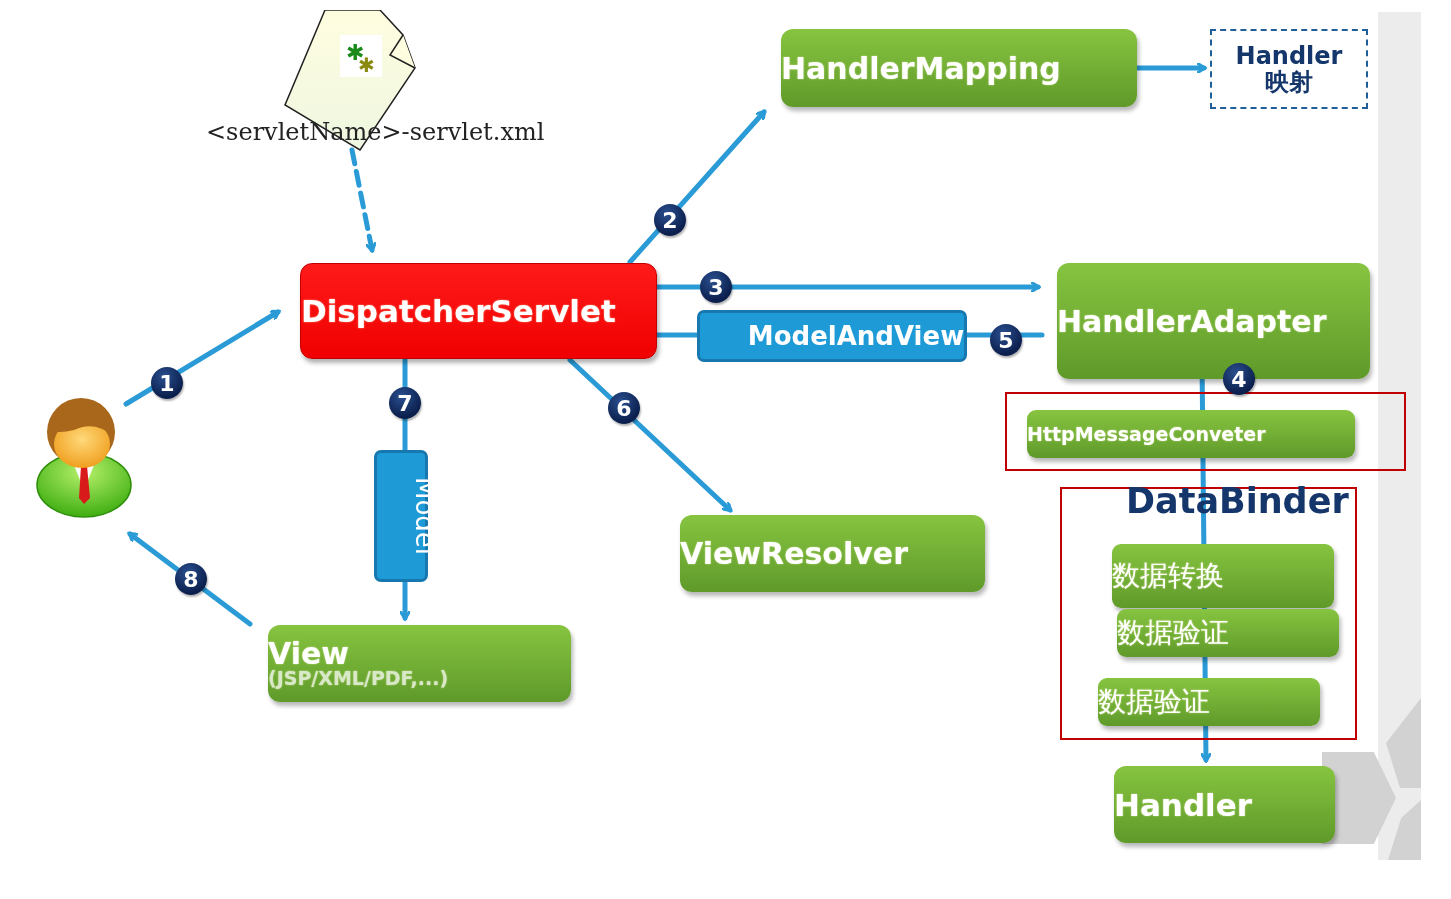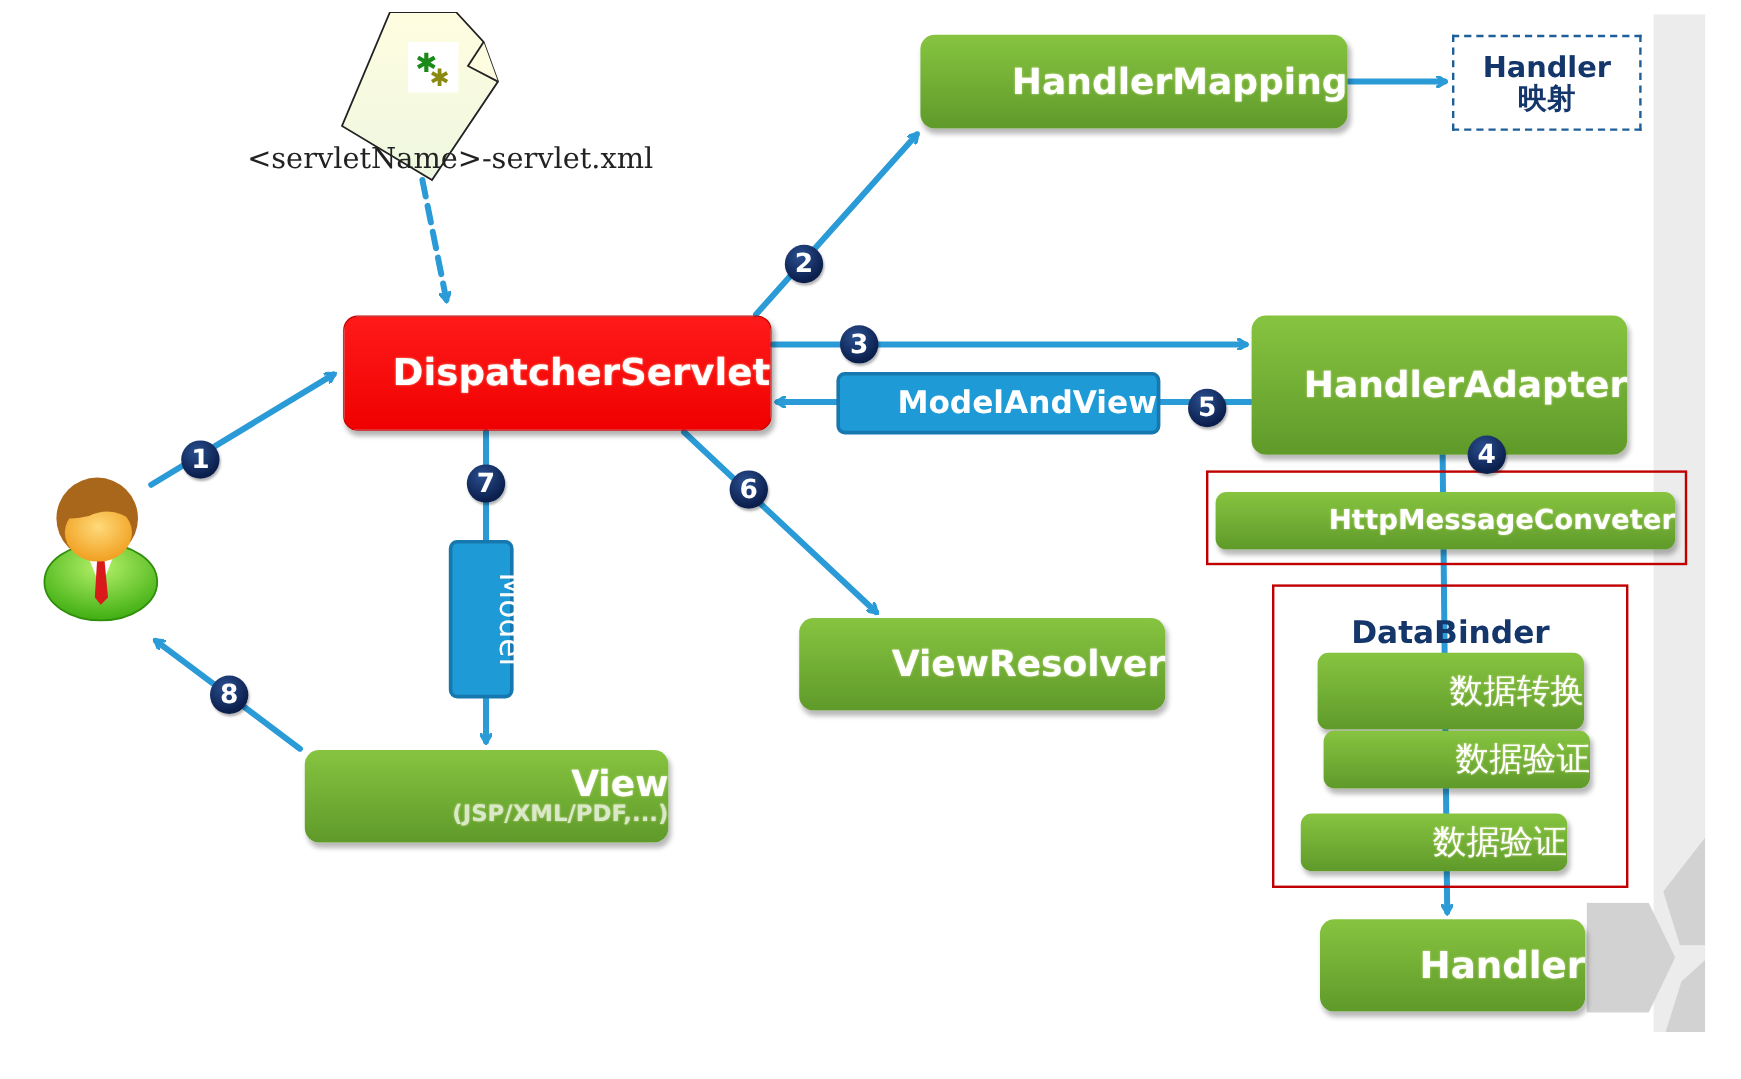--- a/index.html
+++ b/index.html
@@ -2,24 +2,24 @@
 <html><head>
 <meta charset="utf-8">
 <style>
   html, body { margin:0; padding:0; }
   body { width:1451px; height:899px; background:#ffffff; position:relative; overflow:hidden;
          font-family:"DejaVu Sans", sans-serif; }
   .strip { position:absolute; left:1378px; top:12px; width:43px; height:848px; background:#ececec; }
   .hex { position:absolute; background:#d2d2d2; }
   svg.lines { position:absolute; left:0; top:0; width:1451px; height:899px; }
   .node { position:absolute; box-sizing:border-box; border-radius:12px; color:#fff; font-weight:bold;
-          display:flex; flex-direction:column; align-items:flex-end; justify-content:center;
-          text-shadow:0 0 2px rgba(255,255,200,0.6); }
+          display:flex; flex-direction:column; align-items:flex-start; justify-content:center;
+          text-shadow:0 0 2px rgba(255,255,200,0.6);margin-left:14px; }
   .green { background:linear-gradient(#86c440, #5f9a2a); box-shadow:2px 4px 4px rgba(0,0,0,0.28); }
-  .red { background:linear-gradient(#ff1a1a, #f00000); border:1px solid #c00000; box-shadow:2px 4px 4px rgba(0,0,0,0.3);padding-left:20px; }
+  .red { background:linear-gradient(#ff1a1a, #f00000); border:1px solid #c00000; box-shadow:2px 4px 4px rgba(0,0,0,0.3); }
   .blue { background:#1e9ad7; border:3px solid #1678ae; border-radius:7px; color:#fff; font-weight:bold;
           position:absolute; box-sizing:border-box; display:flex; align-items:center; justify-content:center;padding-left:48px; }
   .badge { position:absolute; width:32px; height:32px; border-radius:50%;
            background:radial-gradient(circle at 40% 30%, #2a4f8f, #0b1f4d 70%);
            color:#fff; font-weight:bold; font-size:22px; display:flex; align-items:center; justify-content:center;
            box-shadow:1px 2px 2px rgba(0,0,0,0.3); }
   .redframe { position:absolute; border:2px solid #c00000; box-sizing:border-box; }
   .dashbox { position:absolute; border:2px dashed #1f5f99; box-sizing:border-box; color:#14366b; font-weight:bold;
              display:flex; flex-direction:column; align-items:center; justify-content:center; line-height:1.1; }
   .xmllabel { position:absolute; font-family:"DejaVu Serif", serif; font-size:24px; color:#222; }
@@ -111,26 +111,26 @@
 
 <div class="node green" style="left:1043px;top:263px;width:313px;height:116px;font-size:30px;">
   <span>HandlerAdapter</span>
 </div>
 
 <div class="blue" style="left:697px;top:310px;width:270px;height:52px;font-size:26px;">
   <span>ModelAndView</span>
 </div>
 
 <div class="redframe" style="left:1005px;top:392px;width:401px;height:79px;"></div>
-<div class="node green" style="left:1013px;top:410px;width:383px;height:48px;font-size:23px;border-radius:9px;">
+<div class="node green" style="left:1013px;top:410px;width:328px;height:48px;font-size:19px;border-radius:9px;">
   <span>HttpMessageConveter</span>
 </div>
 
 <div class="redframe" style="left:1060px;top:487px;width:297px;height:253px;"></div>
-<div style="position:absolute;left:1126px;top:481px;font-size:26px;font-weight:bold;color:#14366b;margin-top:32px;">DataBinder</div>
+<div style="position:absolute;left:1126px;top:481px;font-size:35px;font-weight:bold;color:#14366b;">DataBinder</div>
 <div class="node green" style="left:1098px;top:544px;width:222px;height:64px;font-size:28px;border-radius:9px;font-weight:normal;">
   <span>数据转换</span>
 </div>
 <div class="node green" style="left:1103px;top:609px;width:222px;height:48px;font-size:28px;border-radius:9px;font-weight:normal;">
   <span>数据验证</span>
 </div>
 <div class="node green" style="left:1084px;top:678px;width:222px;height:48px;font-size:28px;border-radius:9px;font-weight:normal;">
   <span>数据验证</span>
 </div>
 

